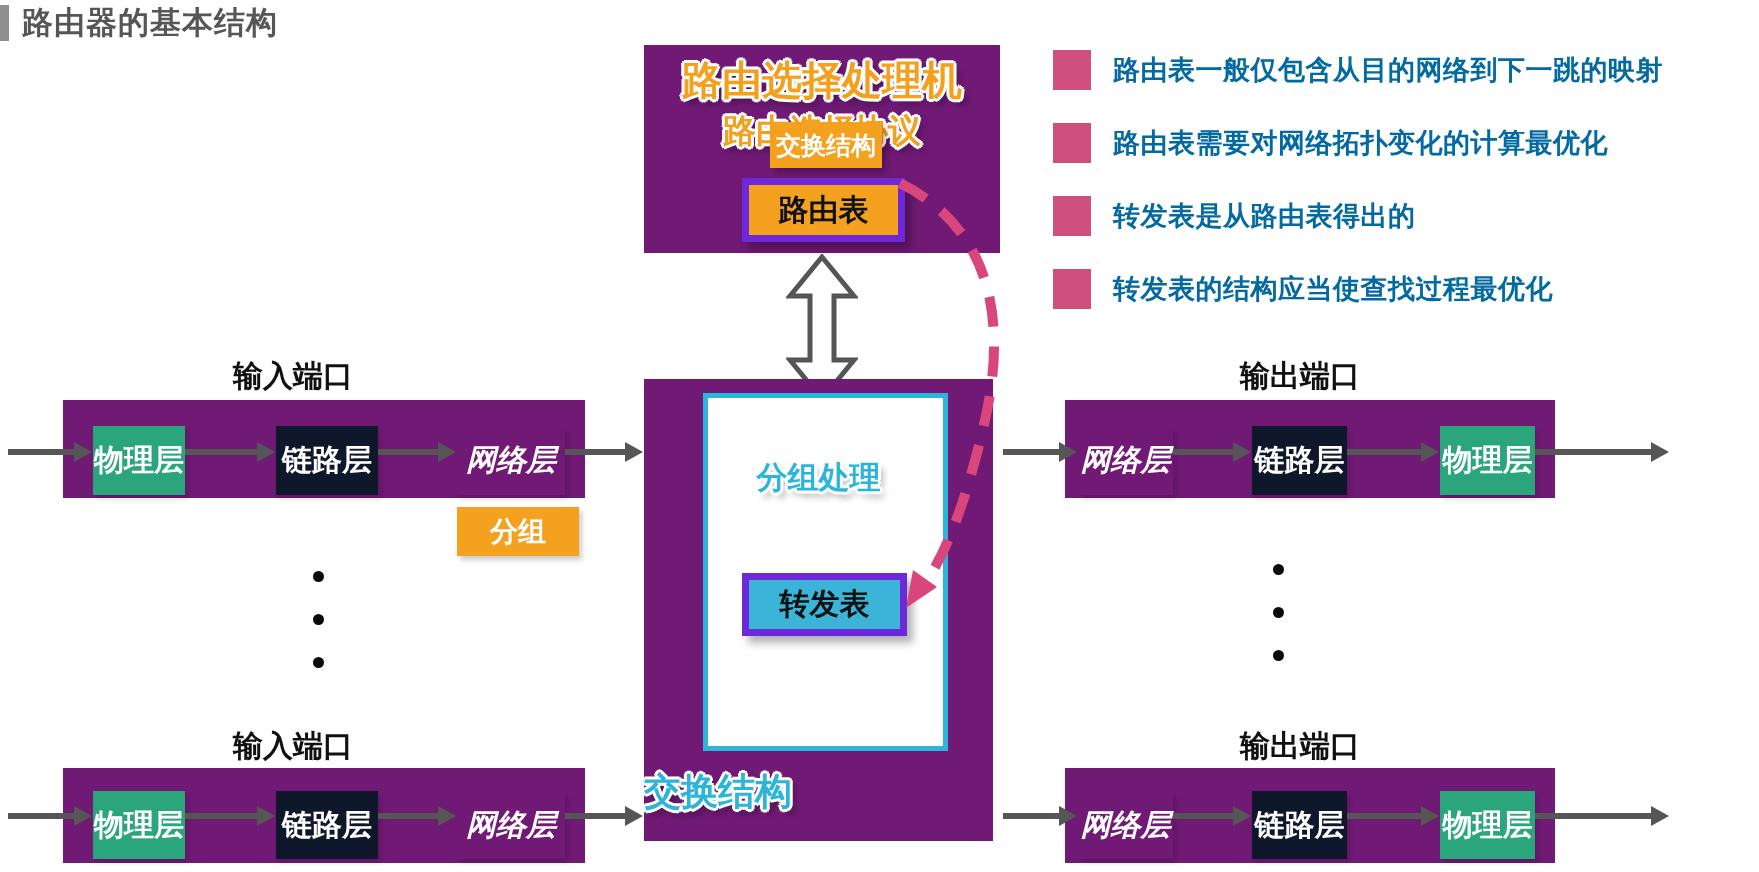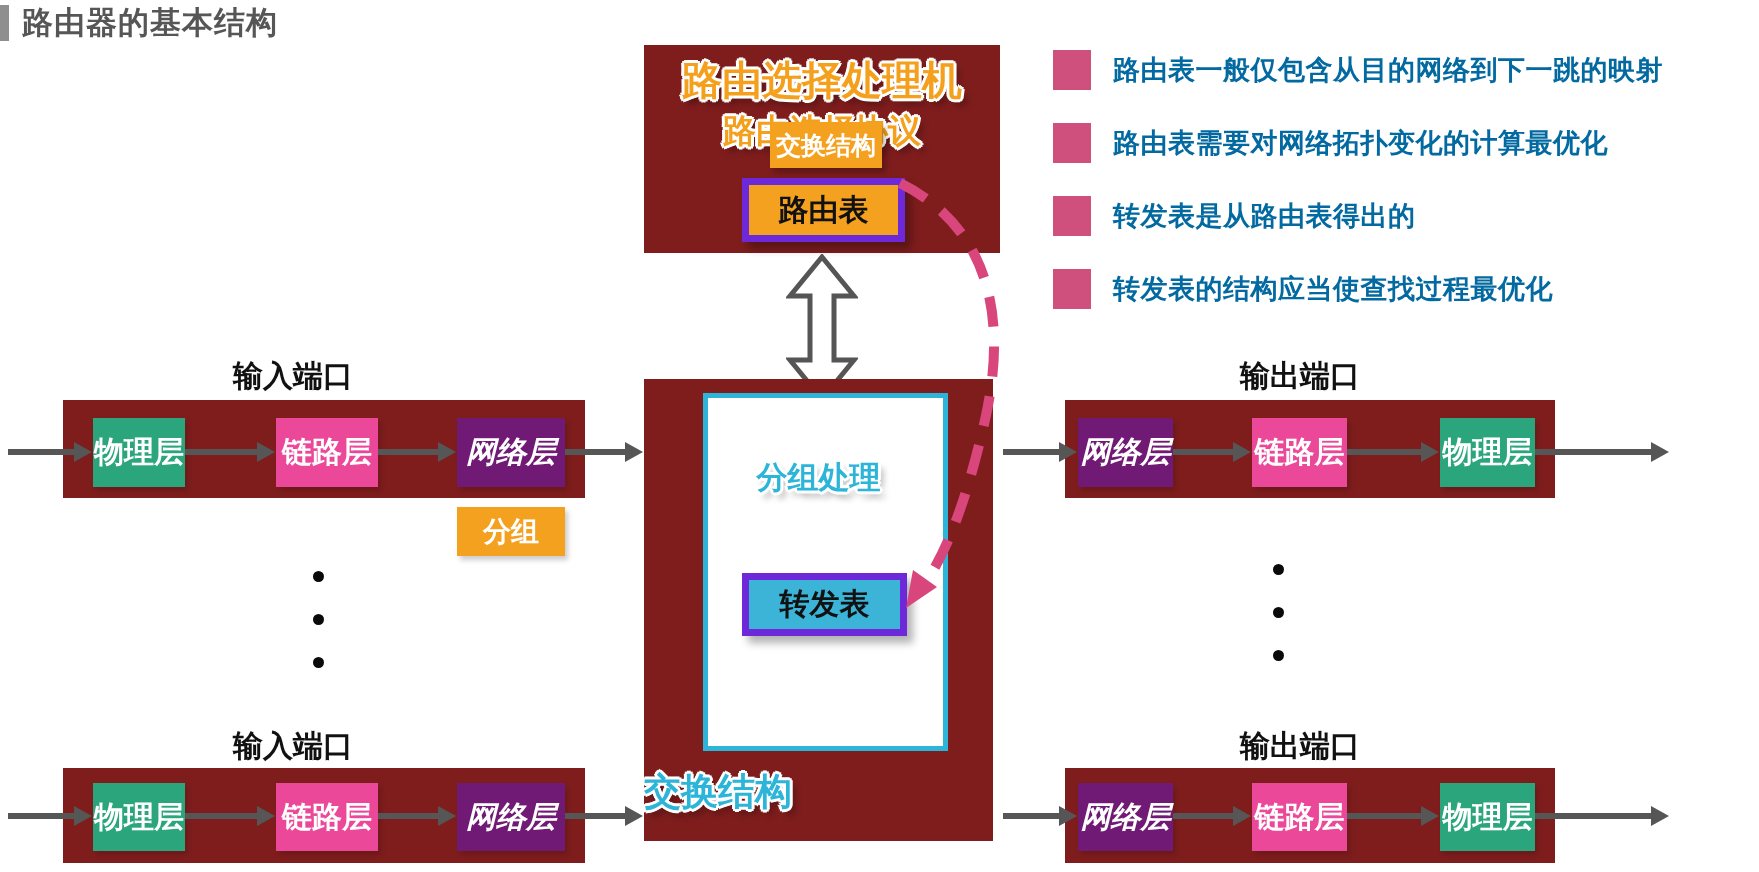--- a/index.html
+++ b/index.html
@@ -4,21 +4,21 @@
 <style>
   html,body{margin:0;padding:0;background:#fff;}
   body{font-family:"Liberation Sans",sans-serif;}
   .stage{position:relative;width:1759px;height:872px;background:#fff;overflow:hidden;}
 
   
   .accent-bar{position:absolute;left:0;top:5px;width:9px;height:36px;background:#8f8f8f;}
   .page-title{position:absolute;left:22px;top:2px;font-size:31px;font-weight:bold;color:#565656;letter-spacing:1px;}
 
   
-  .panel{position:absolute;background:#7f1d1d;}
+  .panel{position:absolute;background:#701a75;}
   .proc-panel{left:644px;top:45px;width:356px;height:208px;}
   .switch-panel{left:644px;top:379px;width:349px;height:462px;}
   .port-panel{height:98px;}
 
   
   .stroke{
     text-shadow:
       3px 0 0 #fff,-3px 0 0 #fff,0 3px 0 #fff,0 -3px 0 #fff,
       2px 2px 0 #fff,-2px 2px 0 #fff,2px -2px 0 #fff,-2px -2px 0 #fff,
       5px 6px 6px rgba(0,0,0,.35);
@@ -45,25 +45,25 @@
 
   
   .notes{position:absolute;left:1053px;top:50px;}
   .note-row{display:flex;align-items:center;margin-bottom:33px;height:40px;}
   .note-sq{width:38px;height:40px;background:#d0507d;flex:0 0 auto;}
   .note-txt{margin-left:22px;font-size:27px;font-weight:bold;color:#0369a1;white-space:nowrap;letter-spacing:.5px;}
 
   
   .port-title{position:absolute;text-align:center;font-size:30px;font-weight:bold;color:#111;}
   .layer{position:absolute;height:69px;display:flex;align-items:center;justify-content:center;
-    color:#fff;font-weight:bold;font-size:30px;box-shadow:3px 4px 5px rgba(0,0,0,.15);}
+    color:#fff;font-weight:bold;font-size:30px;box-shadow:3px 4px 5px rgba(0,0,0,.15);margin-top:8px;}
   .green{background:#2aa57c;}
-  .blue{background:#ec4899;}
+  .blue{background:#0f172a;}
   .orange{background:#701a75;font-style:italic;}
-  .packet-box{position:absolute;left:457px;top:507px;width:108px;height:49px;background:#f3a11f;
+  .packet-box{position:absolute;left:457px;top:507px;width:122px;height:49px;background:#f3a11f;
     display:flex;align-items:center;justify-content:center;color:#fff;font-weight:bold;font-size:28px;
     box-shadow:3px 4px 5px rgba(0,0,0,.2);}
 
   
   .harrow{position:absolute;height:6px;background:#565656;}
   .harrow::after{content:"";position:absolute;right:-17px;top:-7px;width:0;height:0;
     border-left:18px solid #565656;border-top:10px solid transparent;border-bottom:10px solid transparent;}
 
   .biarrow{position:absolute;left:786px;top:254px;}
 

